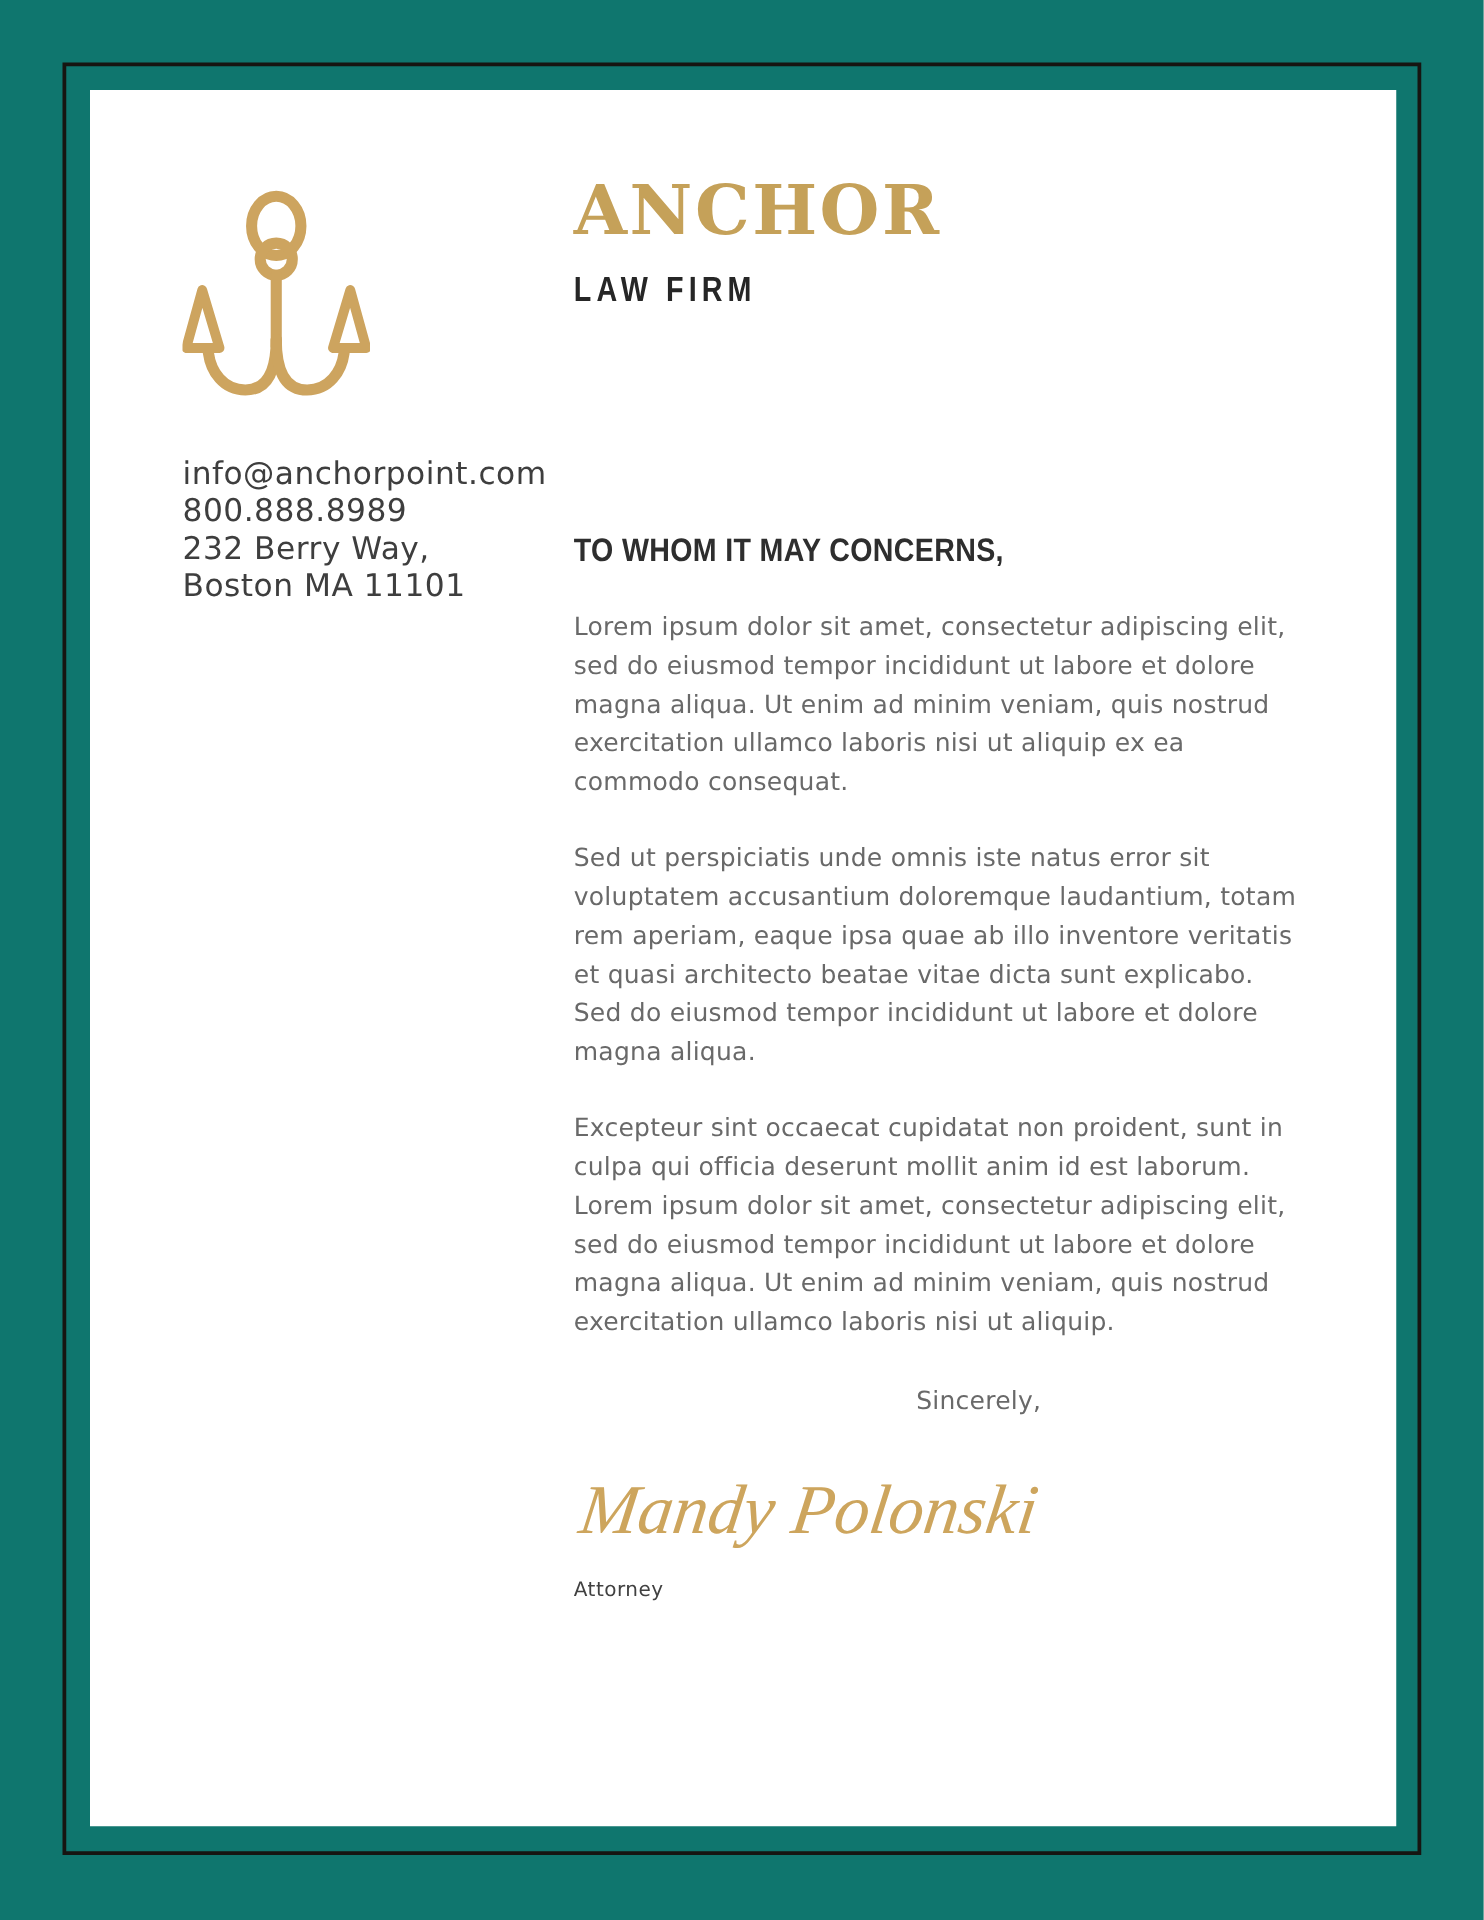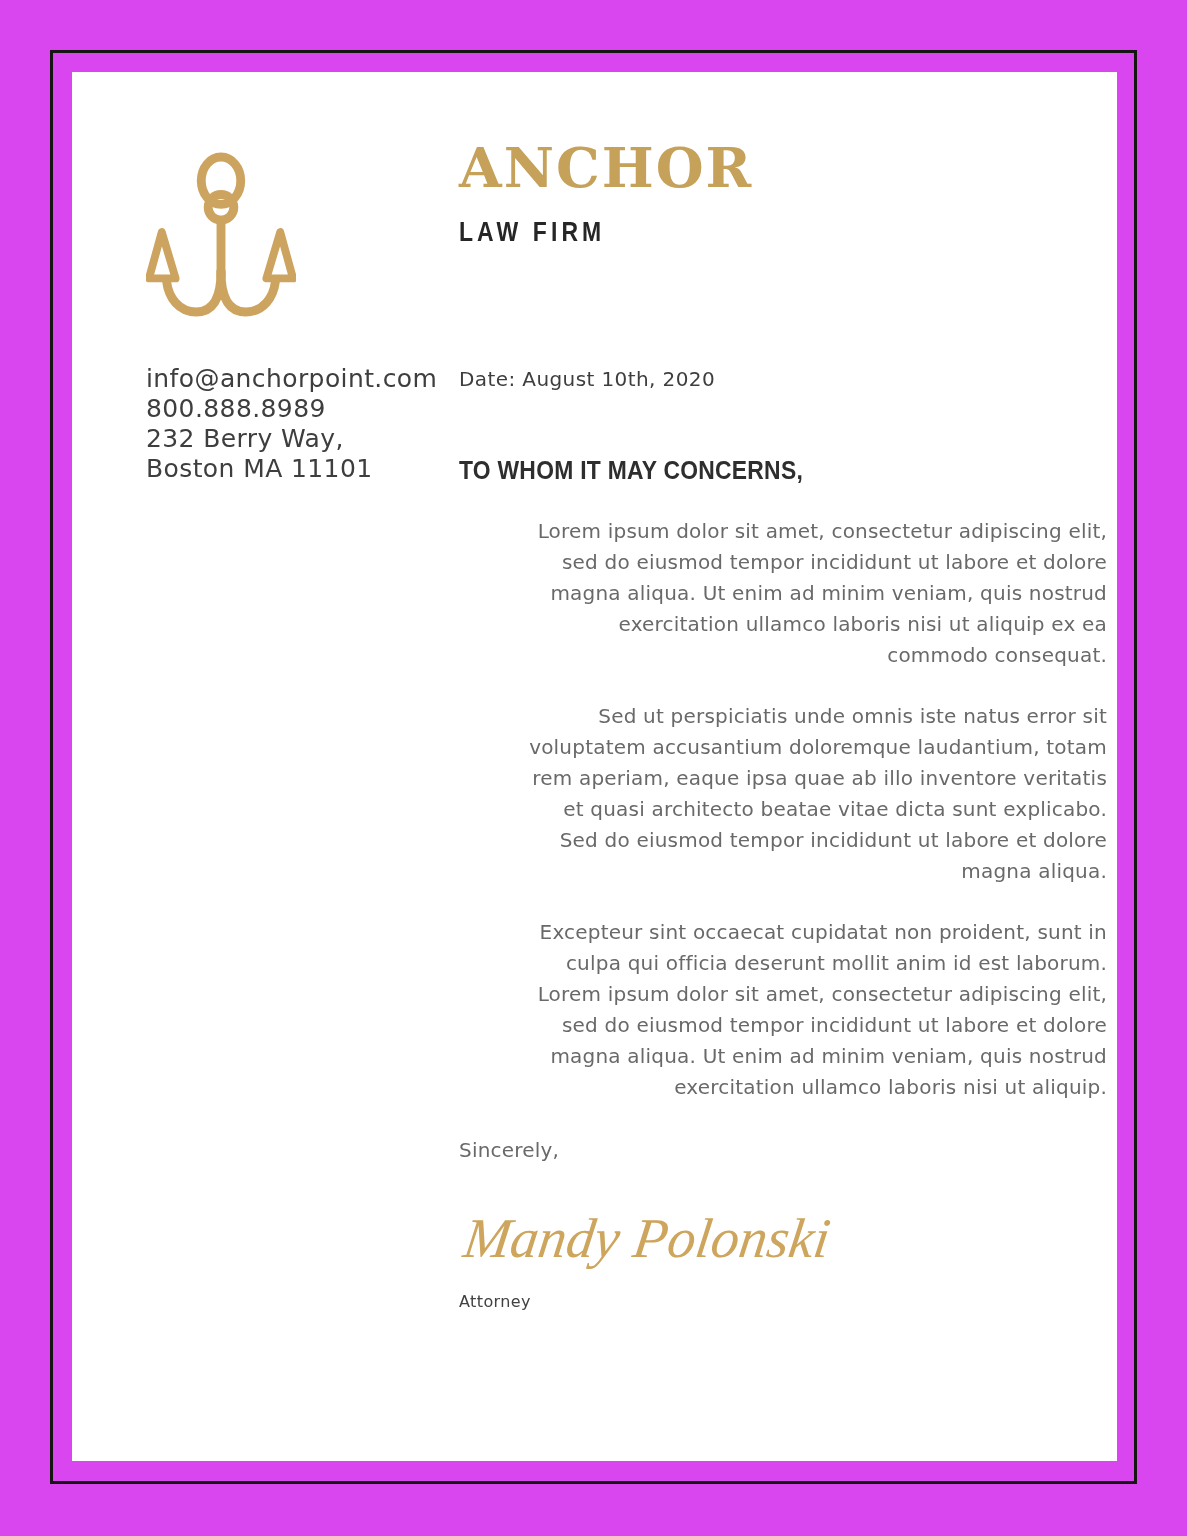--- a/index.html
+++ b/index.html
@@ -6,21 +6,21 @@
   html, body { width: 1187px; height: 1536px; }
   body {
     font-family: "DejaVu Sans", sans-serif;
     background: #e6e3d7;
     position: relative;
     overflow: hidden;
   }
   .canvas {
     position: absolute;
     inset: 0;
-    background: #d946ef;
+    background: #0f766e;
   }
   .frame-border {
     position: absolute;
     left: 50px; top: 50px; right: 50px; bottom: 52px;
     border: 3px solid #161511;
     pointer-events: none;
   }
   .page {
     position: absolute;
     left: 72px; top: 72px;
@@ -94,26 +94,27 @@
     white-space: nowrap;
   }
   .para {
     margin-top: 0;
     margin-bottom: 30px;
     font-size: 20px;
     line-height: 31px;
     letter-spacing: 0.2px;
     white-space: pre-line;
   }
-  .body-copy { margin-top: 30px; text-align: right; }
+  .body-copy { margin-top: 30px; }
   .closing {
     margin-top: 32px;
     font-size: 20px;
     line-height: 31px;
     letter-spacing: 0.2px;
+    text-align: center;
   }
   .signature {
     margin-top: 34px;
     font-family: cursive;
     font-style: italic;
     font-size: 56px;
     line-height: 76px;
     color: #cda55d;
     transform: skewX(-8deg);
     transform-origin: left bottom;
@@ -155,21 +156,20 @@
     </div>
 
     <div class="contact">
       <div>info@anchorpoint.com</div>
       <div>800.888.8989</div>
       <div>232 Berry Way,</div>
       <div>Boston MA 11101</div>
     </div>
 
     <div class="letter">
-      <div class="date-line">Date: August 10th, 2020</div>
 
       <div class="salutation">TO WHOM IT MAY CONCERNS,</div>
 
       <div class="body-copy">
         <p class="para">Lorem ipsum dolor sit amet, consectetur adipiscing elit,
 sed do eiusmod tempor incididunt ut labore et dolore
 magna aliqua. Ut enim ad minim veniam, quis nostrud
 exercitation ullamco laboris nisi ut aliquip ex ea
 commodo consequat.</p>
         <p class="para">Sed ut perspiciatis unde omnis iste natus error sit

